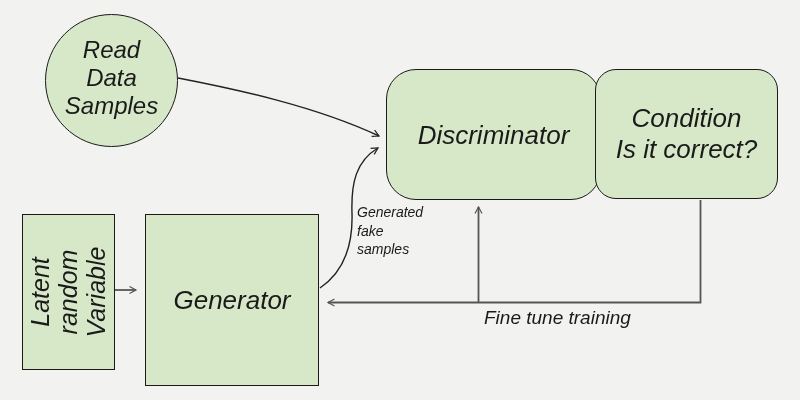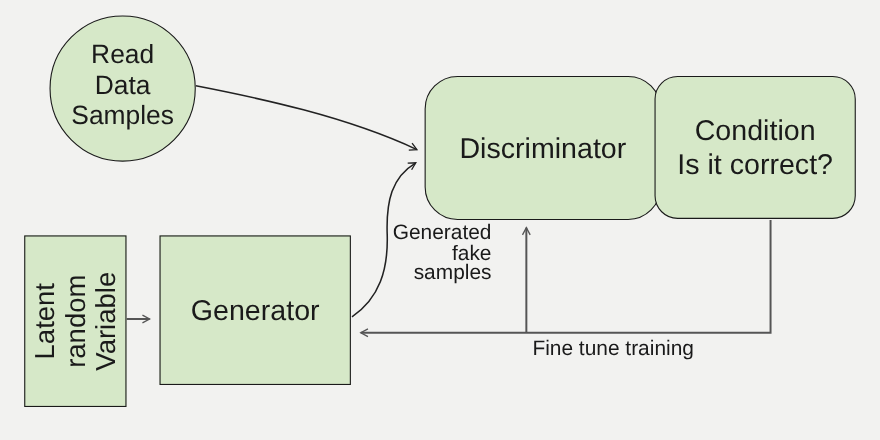--- a/index.html
+++ b/index.html
@@ -10,20 +10,21 @@
     --arrow-dark:#222222;
     --arrow-gray:#555555;
   }
   html,body{margin:0;padding:0;}
   body{font-family:"Liberation Sans", sans-serif; background:#ddd;}
   .canvas{
     position:relative;
     width:800px;height:400px;
     background:var(--background);
     overflow:hidden;
+    font-style:italic;
   }
   .node{
     position:absolute;
     background:var(--node-fill);
     border:1.5px solid var(--node-border);
     display:flex;align-items:center;justify-content:center;
     box-sizing:border-box;
     color:var(--text);
   }
   .node-label{
@@ -33,28 +34,28 @@
   }
   .circle{border-radius:50%;}
   #node-read-data{left:45px;top:14px;width:133px;height:133px;}
   #node-read-data .node-label{font-size:24px;line-height:28px;margin-top:-6px;}
   #node-discriminator{left:386px;top:69px;width:215px;height:131px;border-radius:30px;}
   #node-discriminator .node-label{font-size:26px;line-height:30px;}
   #node-condition{left:595px;top:69px;width:183px;height:130px;border-radius:21px;}
   #node-condition .node-label{font-size:26px;line-height:31px;}
   #node-latent{left:22px;top:214px;width:93px;height:156px;}
   #node-latent .node-label{font-size:25px;line-height:28px;transform:rotate(-90deg);transform-origin:center center;}
-  #node-generator{left:145px;top:214px;width:174px;height:136px;}
+  #node-generator{left:145px;top:214px;width:174px;height:172px;}
   #node-generator .node-label{font-size:26px;line-height:30px;}
   .edge-label{
     position:absolute;
     white-space:pre-line;
     color:var(--text);
   }
-  #label-generated{left:357px;top:203px;font-size:19px;line-height:18.5px;text-align:right;}
+  #label-generated{left:357px;top:203px;font-size:14px;line-height:18.5px;text-align:left;}
   #label-finetune{left:484px;top:308px;font-size:19px;line-height:20px;}
   svg.edges{position:absolute;left:0;top:0;pointer-events:none;}
   .edge-dark{stroke:var(--arrow-dark);stroke-width:1.4;fill:none;}
   .edge-gray{stroke:var(--arrow-gray);stroke-width:1.8;fill:none;}
   .head-dark{stroke:var(--arrow-dark);stroke-width:1.2;fill:none;}
   .head-gray{stroke:var(--arrow-gray);stroke-width:1.2;fill:none;}
 </style>
 </head>
 <body>
 

